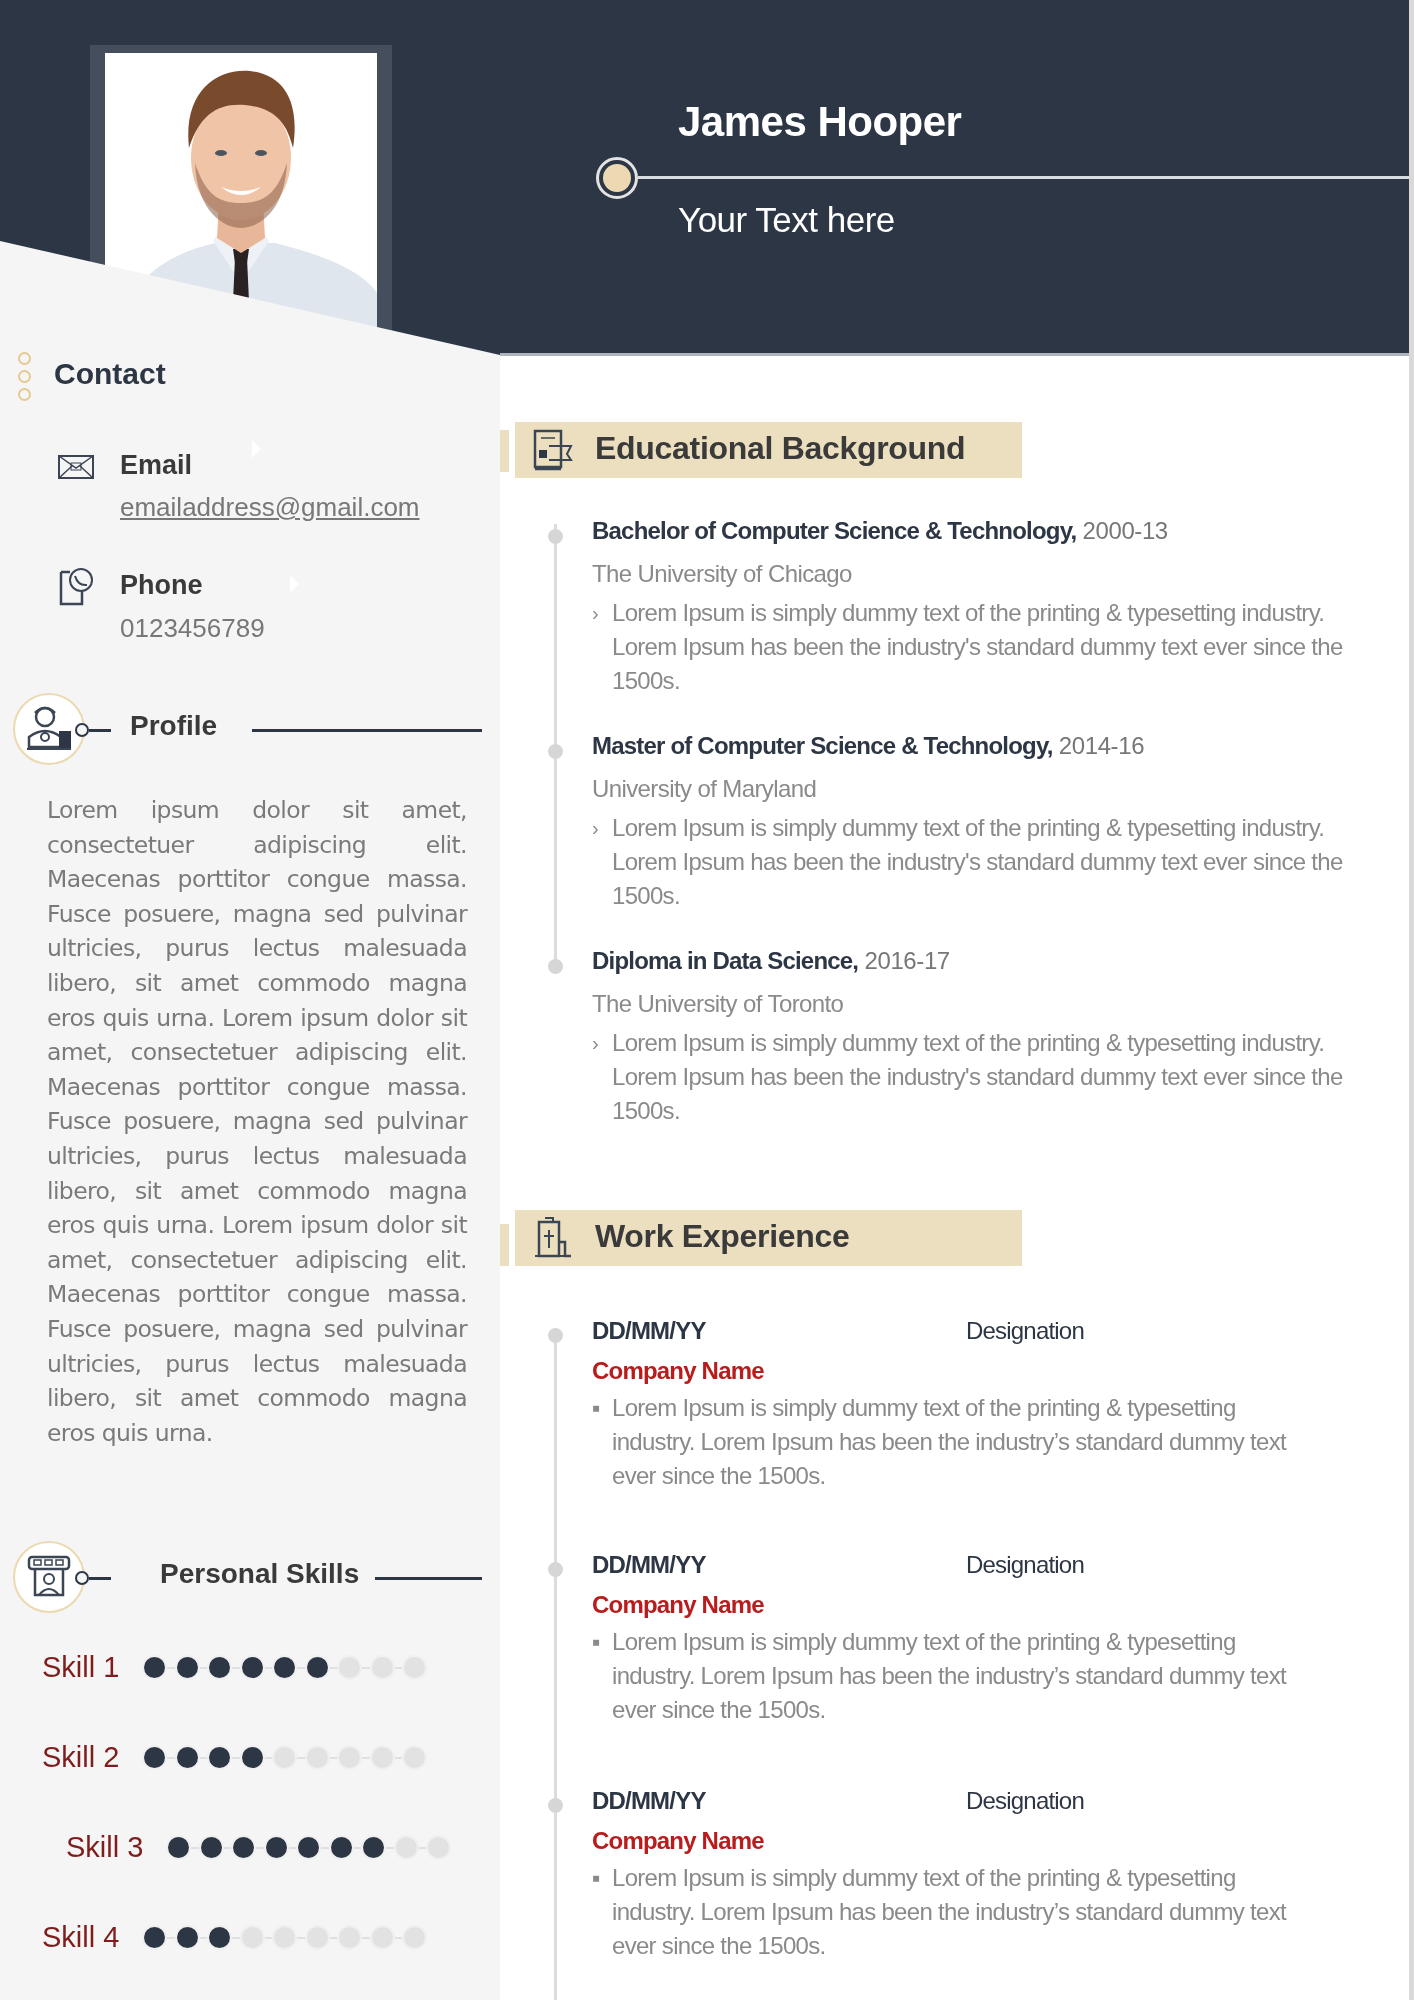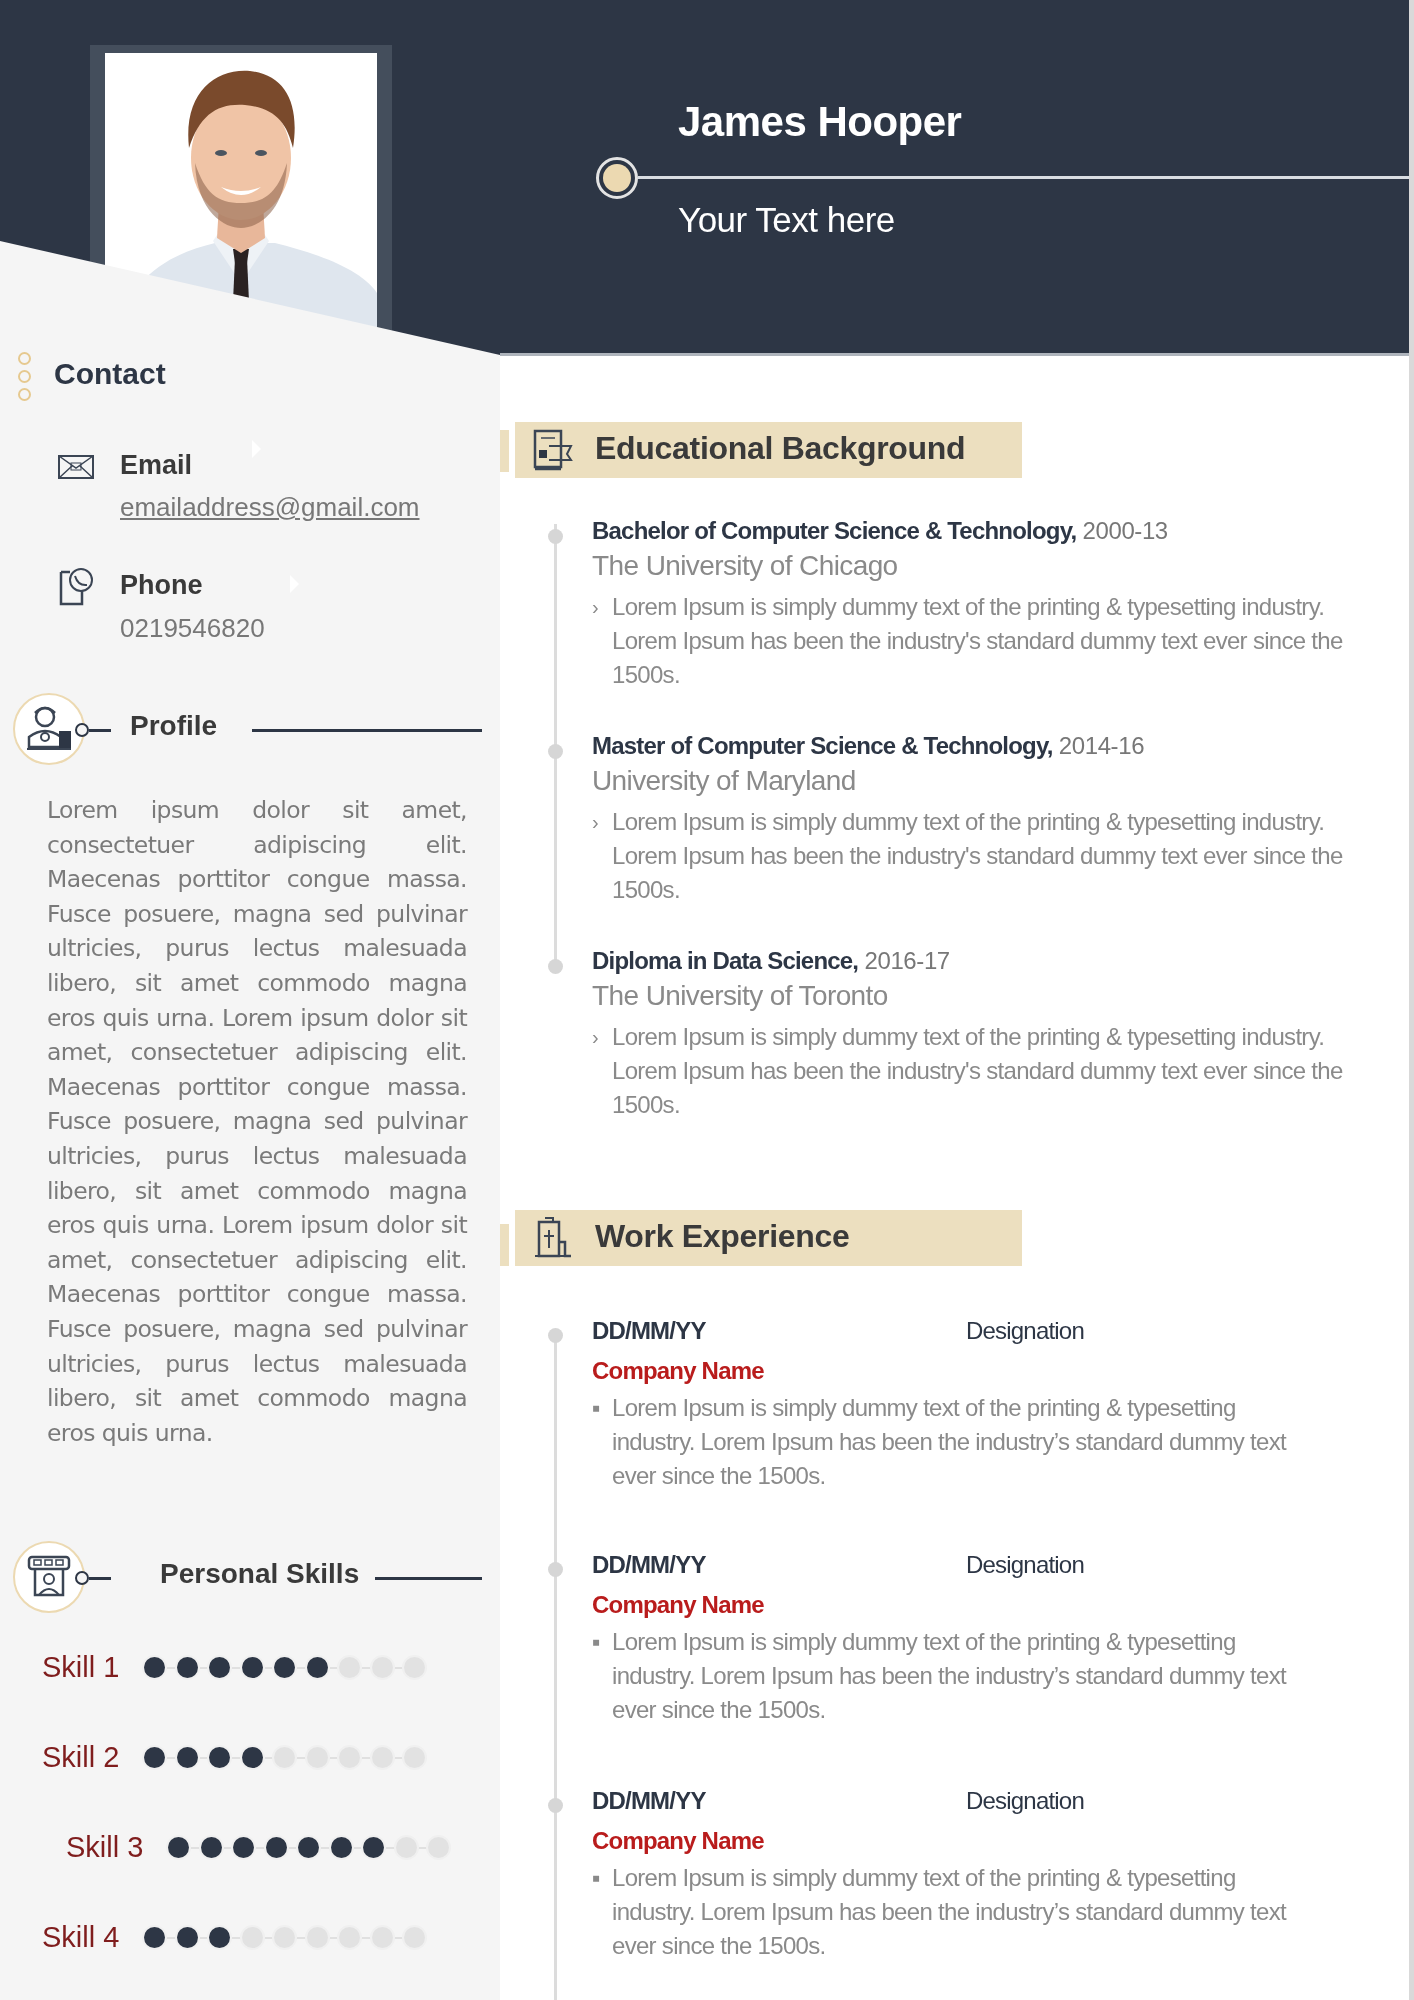--- a/index.html
+++ b/index.html
@@ -57,21 +57,21 @@
   .section-stub { position: absolute; left: 500px; width: 9px; height: 42px; background: #ecdfbf; }
   .band-icon { position: absolute; left: 16px; top: 6px; width: 44px; height: 44px; }
   .band-title { position: absolute; left: 80px; top: 8px; font-size: 32px; font-weight: bold; color: #3a3a3a; letter-spacing: -0.3px; }
 
   .timeline { position: absolute; left: 554px; width: 3px; background: #dcdcdc; }
   .tl-dot { position: absolute; left: 548px; width: 15px; height: 15px; border-radius: 50%; background: #d6d6d6; }
 
   .edu-item { position: absolute; left: 592px; width: 790px; }
   .edu-degree { font-size: 24px; font-weight: bold; color: #2d3645; letter-spacing: -0.8px; white-space: nowrap; }
   .edu-years { font-size: 24px; color: #777777; font-weight: normal; letter-spacing: -0.4px; }
-  .edu-school { font-size: 28px; color: #8a8a8a; margin-top: 5px; letter-spacing: -0.6px; }
+  .edu-school { font-size: 24px; color: #8a8a8a; margin-top: 15px; letter-spacing: -0.6px; }
   .edu-desc { position: relative; margin-top: 8px; padding-left: 20px; font-size: 24px; line-height: 34px; color: #8a8a8a; letter-spacing: -0.7px; }
   .edu-desc .bullet { position: absolute; left: 0; top: 0; font-size: 20px; }
 
   .work-item { position: absolute; left: 592px; width: 720px; }
   .work-top { display: flex; font-size: 24px; font-weight: bold; color: #2d3645; letter-spacing: -0.8px; }
   .work-date { width: 374px; }
   .work-designation { font-weight: normal; color: #2d3645; }
   .work-company { font-size: 24px; font-weight: bold; color: #b91c1c; margin-top: 12px; letter-spacing: -0.8px; }
   .work-desc { position: relative; margin-top: 6px; padding-left: 20px; font-size: 24px; line-height: 34px; color: #8a8a8a; letter-spacing: -0.7px; }
   .work-desc .bullet { position: absolute; left: 0; top: 0; }
@@ -136,21 +136,21 @@
   <div class="contact-value" style="left:120px; top:492px;text-decoration:underline;">emailaddress@gmail.com</div>
 
   <svg class="contact-icon" style="left:58px; top:566px; height:40px;" viewBox="0 0 36 40">
     <path d="M3 6 L3 38 L24 38 L24 24" fill="none" stroke="#3b4554" stroke-width="2.5"></path>
     <path d="M3 6 L12 6" fill="none" stroke="#3b4554" stroke-width="2.5"></path>
     <circle cx="23" cy="14" r="11" fill="#f5f5f5" stroke="#3b4554" stroke-width="2"></circle>
     <path d="M17 10 Q20 20 29 19" fill="none" stroke="#3b4554" stroke-width="2"></path>
   </svg>
   <div class="contact-label" style="left:120px; top:570px;">Phone</div>
   <div class="tiny-arrow" style="left:290px; top:575px;"></div>
-  <div class="contact-value" style="left:120px; top:613px;">0219546820</div>
+  <div class="contact-value" style="left:120px; top:613px;">0123456789</div>
 
   <div class="section-icon-circle" style="left:13px; top:693px;">
     <svg viewBox="0 0 50 52">
       <circle cx="20" cy="14" r="9" fill="none" stroke="#3b4554" stroke-width="2.5"></circle>
       <path d="M10 10 Q20 0 30 10" fill="none" stroke="#3b4554" stroke-width="2.5"></path>
       <path d="M4 44 L4 34 Q20 22 36 34 L36 44 Z" fill="none" stroke="#3b4554" stroke-width="2.5"></path>
       <circle cx="20" cy="34" r="4" fill="none" stroke="#3b4554" stroke-width="2"></circle>
       <rect x="34" y="28" width="12" height="18" fill="#2d3645"></rect>
       <path d="M2 46 L46 46" stroke="#3b4554" stroke-width="2"></path>
     </svg>

